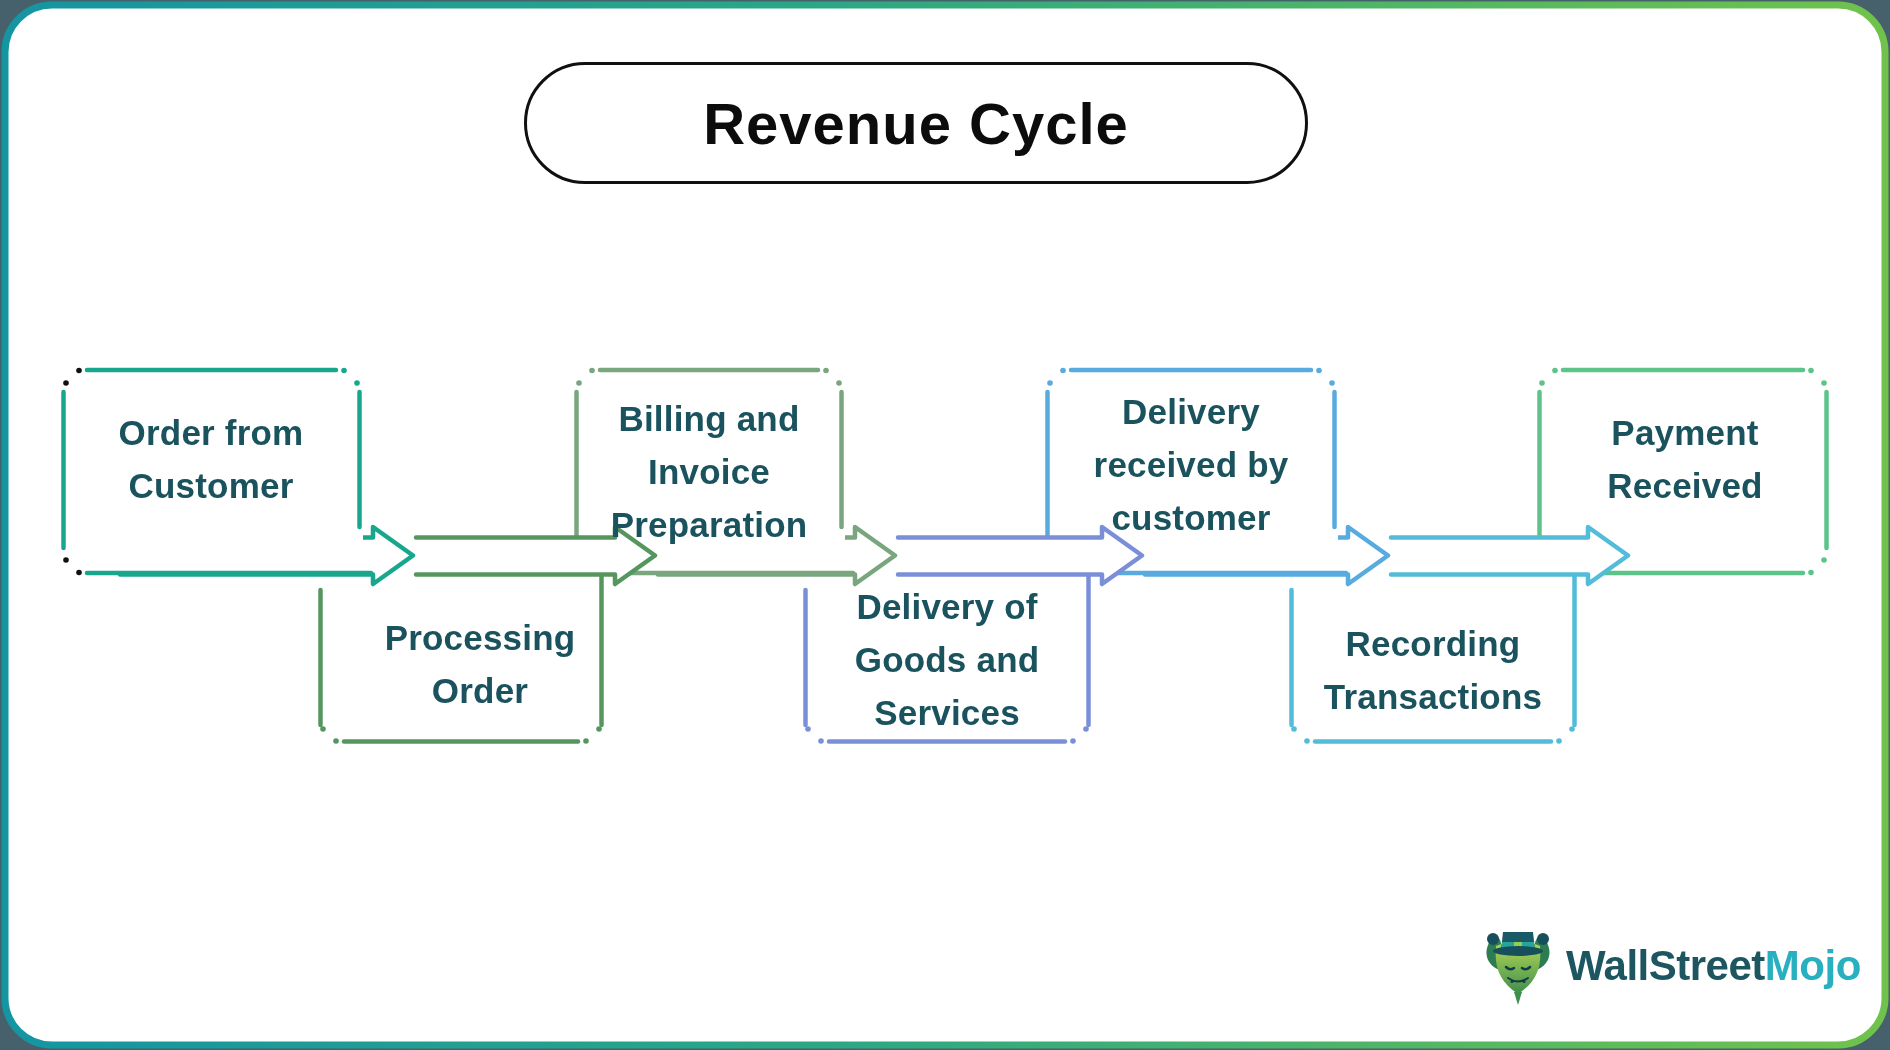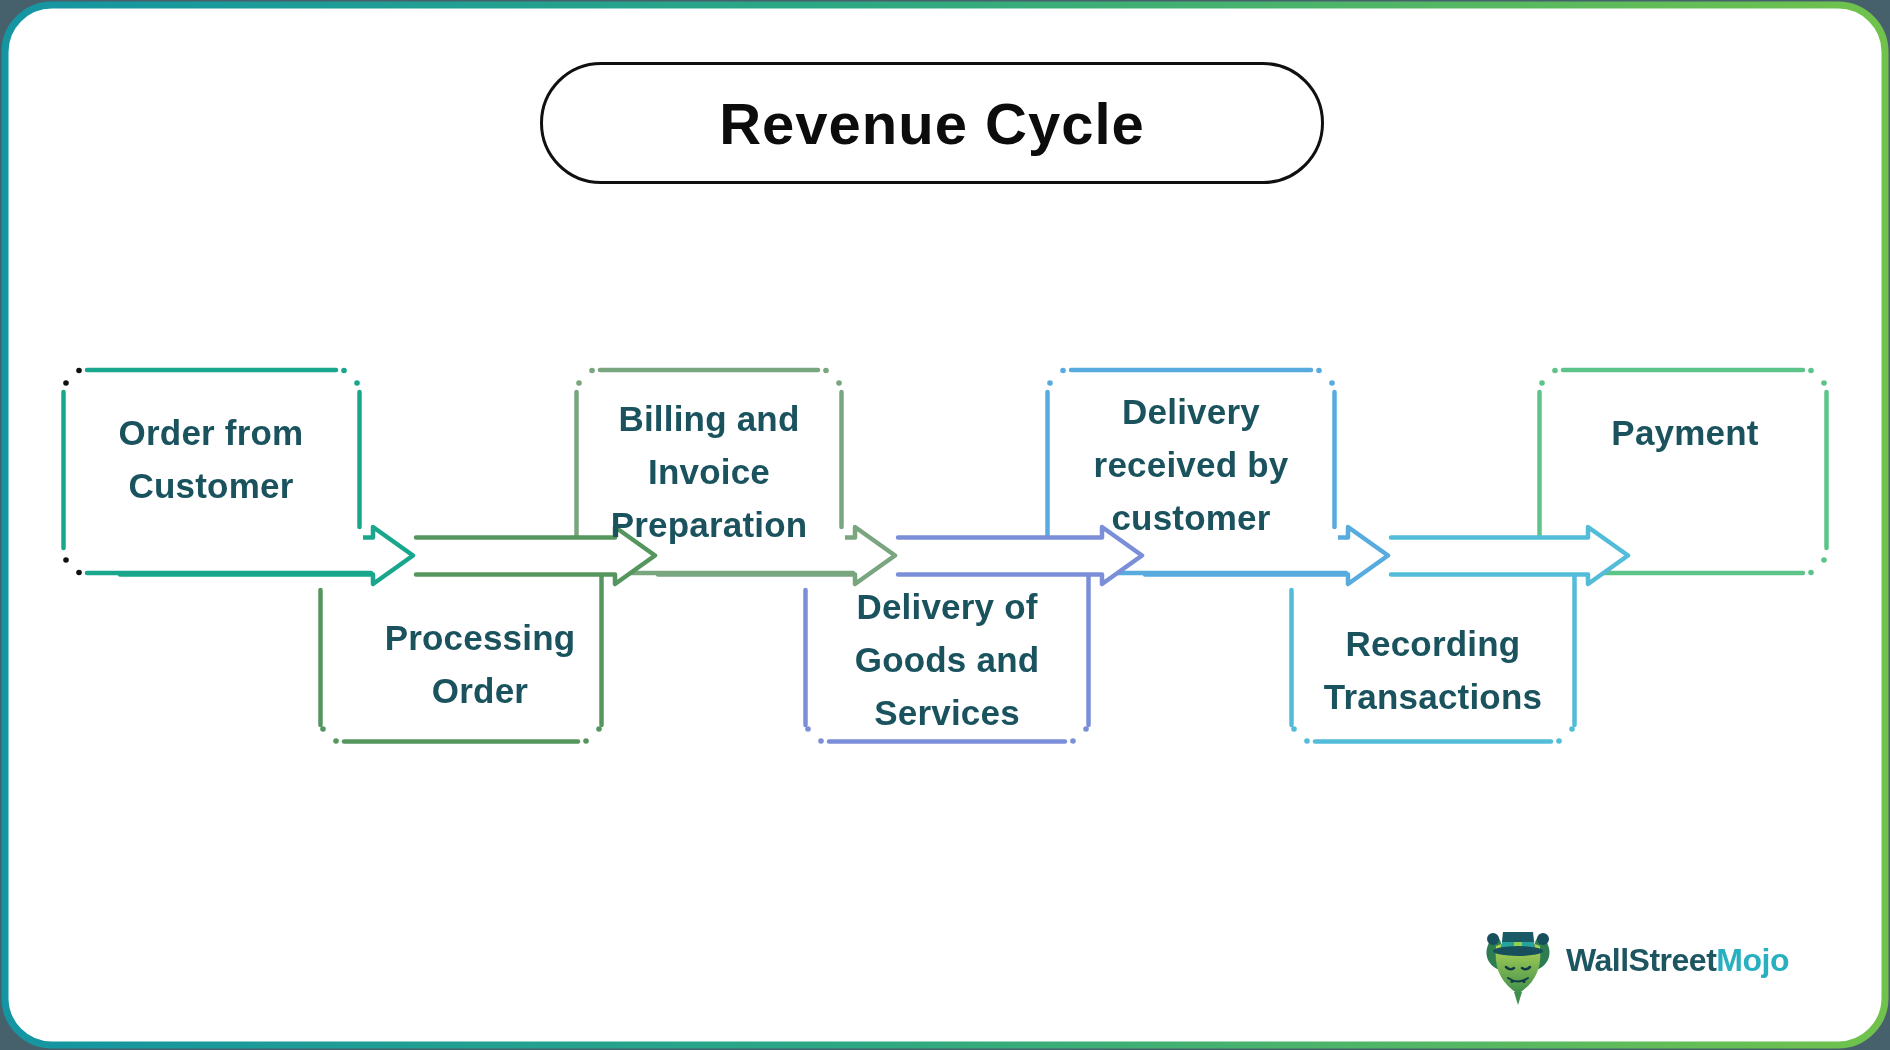--- a/index.html
+++ b/index.html
@@ -2,28 +2,28 @@
 <html><head>
 <meta charset="utf-8">
 <style>
   html,body { margin:0; padding:0; background:#47616c; }
   .stage { position:relative; width:1890px; height:1050px; overflow:hidden;
            font-family:"Liberation Sans","DejaVu Sans",sans-serif; }
   .stage > svg.base { position:absolute; left:0; top:0; }
   .bx   { fill:none; stroke-width:4.5; stroke-linecap:round; }
   .af   { fill:#ffffff; }
   .ao   { fill:none; stroke-width:4.5; stroke-linecap:round; stroke-linejoin:round; }
-  .pill { position:absolute; left:540px; top:62px; width:784px; height:122px;
+  .pill { position:absolute; left:524px; top:62px; width:784px; height:122px;
           box-sizing:border-box; border:3.5px solid #101010; border-radius:62px;
           background:#ffffff; display:flex; align-items:center; justify-content:center; }
   .pill-text { font-size:58px; font-weight:bold; color:#0c0c0c; letter-spacing:1px; }
   .lbl  { position:absolute; transform:translateX(-50%); text-align:center;
           font-weight:bold; font-size:35px; line-height:53px; color:#1a535e;
           white-space:nowrap; letter-spacing:0.2px; }
-  .brand { position:absolute; left:1566px; top:942px; font-size:32px; font-weight:bold;
+  .brand { position:absolute; left:1566px; top:942px; font-size:42px; font-weight:bold;
            letter-spacing:-0.5px; white-space:nowrap; }
   .brand .p1 { color:#1d5560; }
   .brand .p2 { color:#29b0c0; }
   .mascot { position:absolute; left:1478px; top:930px; }
 </style>
 </head>
 <body>
 
 <div class="stage">
 
@@ -221,20 +221,21 @@
     <div>Delivery</div>
     <div>received by</div>
     <div>customer</div>
   </div>
   <div class="lbl" style="left:1433px; top:617px;">
     <div>Recording</div>
     <div>Transactions</div>
   </div>
   <div class="lbl" style="left:1637px; top:406px;margin-left:48px;">
     <div>Payment</div>
+    <div>Received</div>
   </div>
 
   <svg class="mascot" width="80" height="78" viewBox="0 0 80 78">
     <path d="M22,40 C10,36 5,24 11,13 L20,7 C24,11 24,18 21,22 C18,27 20,33 26,36 Z" fill="#2e7d52"></path>
     <path d="M58,40 C70,36 75,24 69,13 L60,7 C56,11 56,18 59,22 C62,27 60,33 54,36 Z" fill="#2e7d52"></path>
     <circle cx="15" cy="9" r="6" fill="#174f5c"></circle>
     <circle cx="65" cy="9" r="6" fill="#174f5c"></circle>
     <path d="M18,16 C32,10 48,10 62,16 C64,38 58,52 40,64 C22,52 16,38 18,16 Z" fill="url(#mg)"></path>
     <path d="M36,62 L40,75 L44,62 Z" fill="#3e8e4d"></path>
     <path d="M23,20 L25,2 L55,2 L57,20 Z" fill="#1a5a66"></path>

